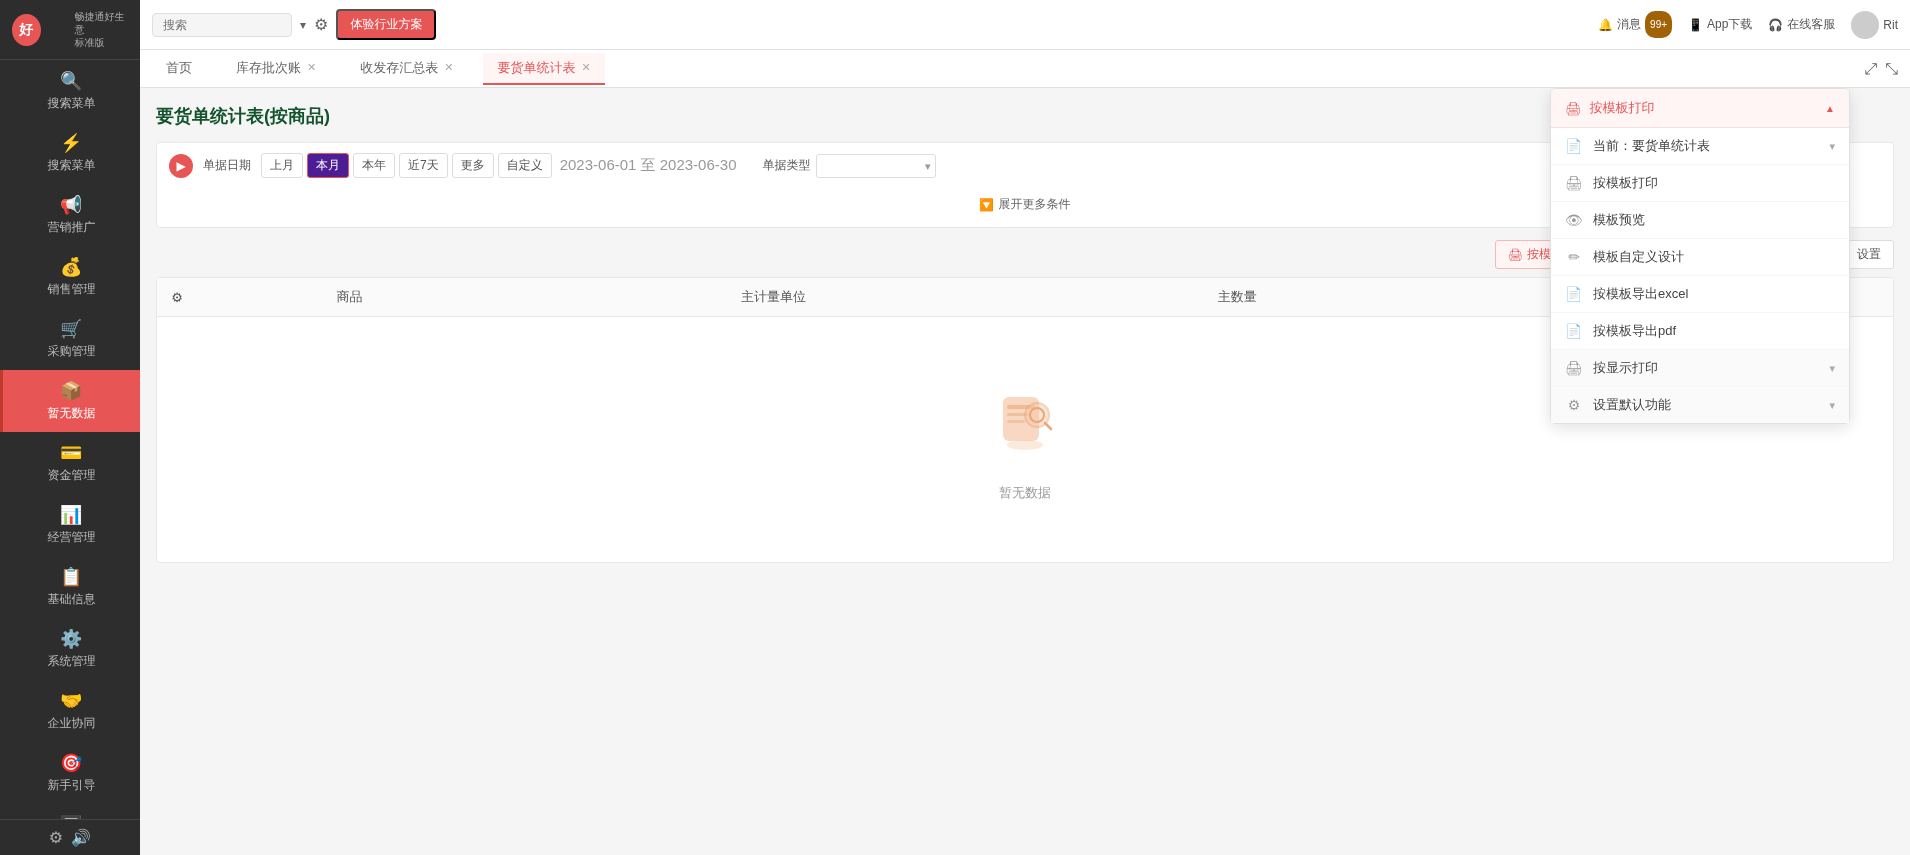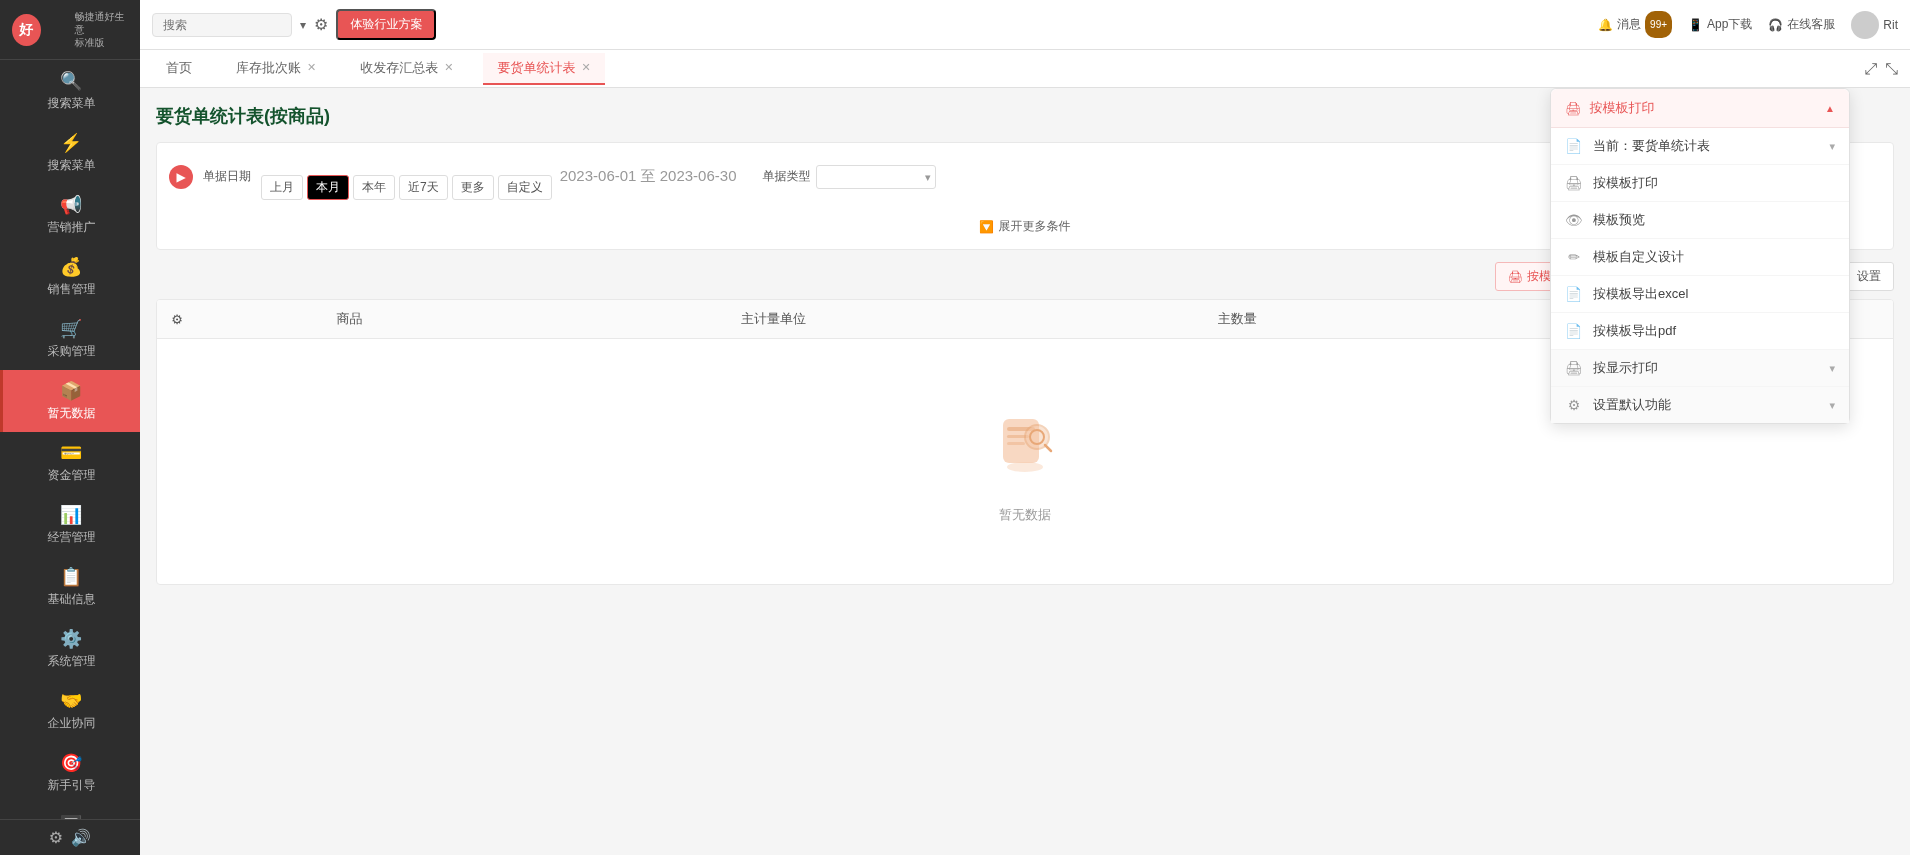--- a/index.html
+++ b/index.html
@@ -169,24 +169,23 @@
     .filter-label { color: #555; font-size: 12px; }
     .date-btns { display: flex; gap: 4px; align-items: center; }
     .date-btn {
       padding: 3px 8px;
       border: 1px solid #ddd;
       border-radius: 3px;
       font-size: 12px;
       cursor: pointer;
       color: #555;
       background: #fff;
-      margin-top: 22px;
     }
     .date-btn.active {
-      background: #000000;
+      background: #4c1d95;
       color: white;
       border-color: #e85555;
     }
     .date-range { font-size: 15px; color: #999; margin-left: 4px; }
     .filter-select {
       border: 1px solid #ddd;
       border-radius: 3px;
       padding: 4px 24px 4px 8px;
       font-size: 12px;
       color: #555;

